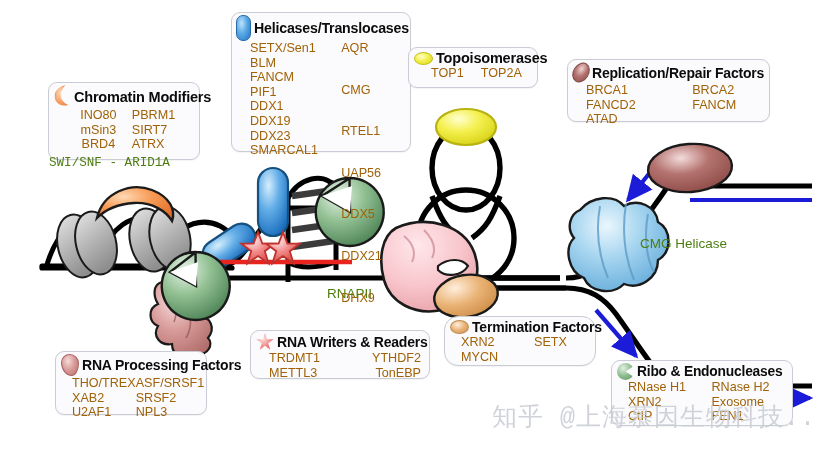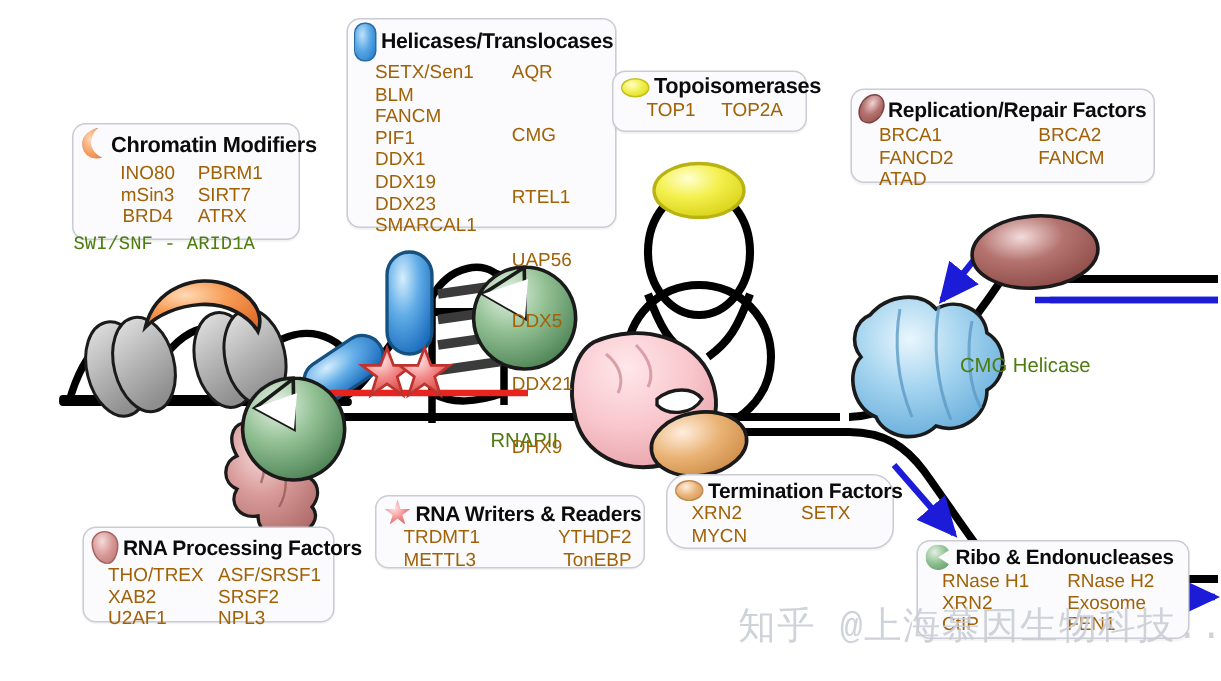--- a/index.html
+++ b/index.html
@@ -335,21 +335,21 @@
         <span class="it">FANCD2</span>
         <span class="it">ATAD</span>
       </div>
       <div class="col" style="width:70px;">
         <span class="it">BRCA2</span>
         <span class="it">FANCM</span>
       </div>
     </div>
   </div>
 
-  <div class="box" style="left:55px;top:351px;width:168px;height:64px;">
+  <div class="box" style="left:55px;top:351px;width:152px;height:64px;">
     <div class="hd">
       <span class="g g-pinkblob"></span>
       <span class="ttl" style="font-size:14px;">RNA Processing Factors</span>
     </div>
     <div class="cols">
       <div class="col" style="width:92px;padding-left:6px;">
         <span class="it">THO/TREX</span>
         <span class="it">XAB2</span>
         <span class="it">U2AF1</span>
       </div>

